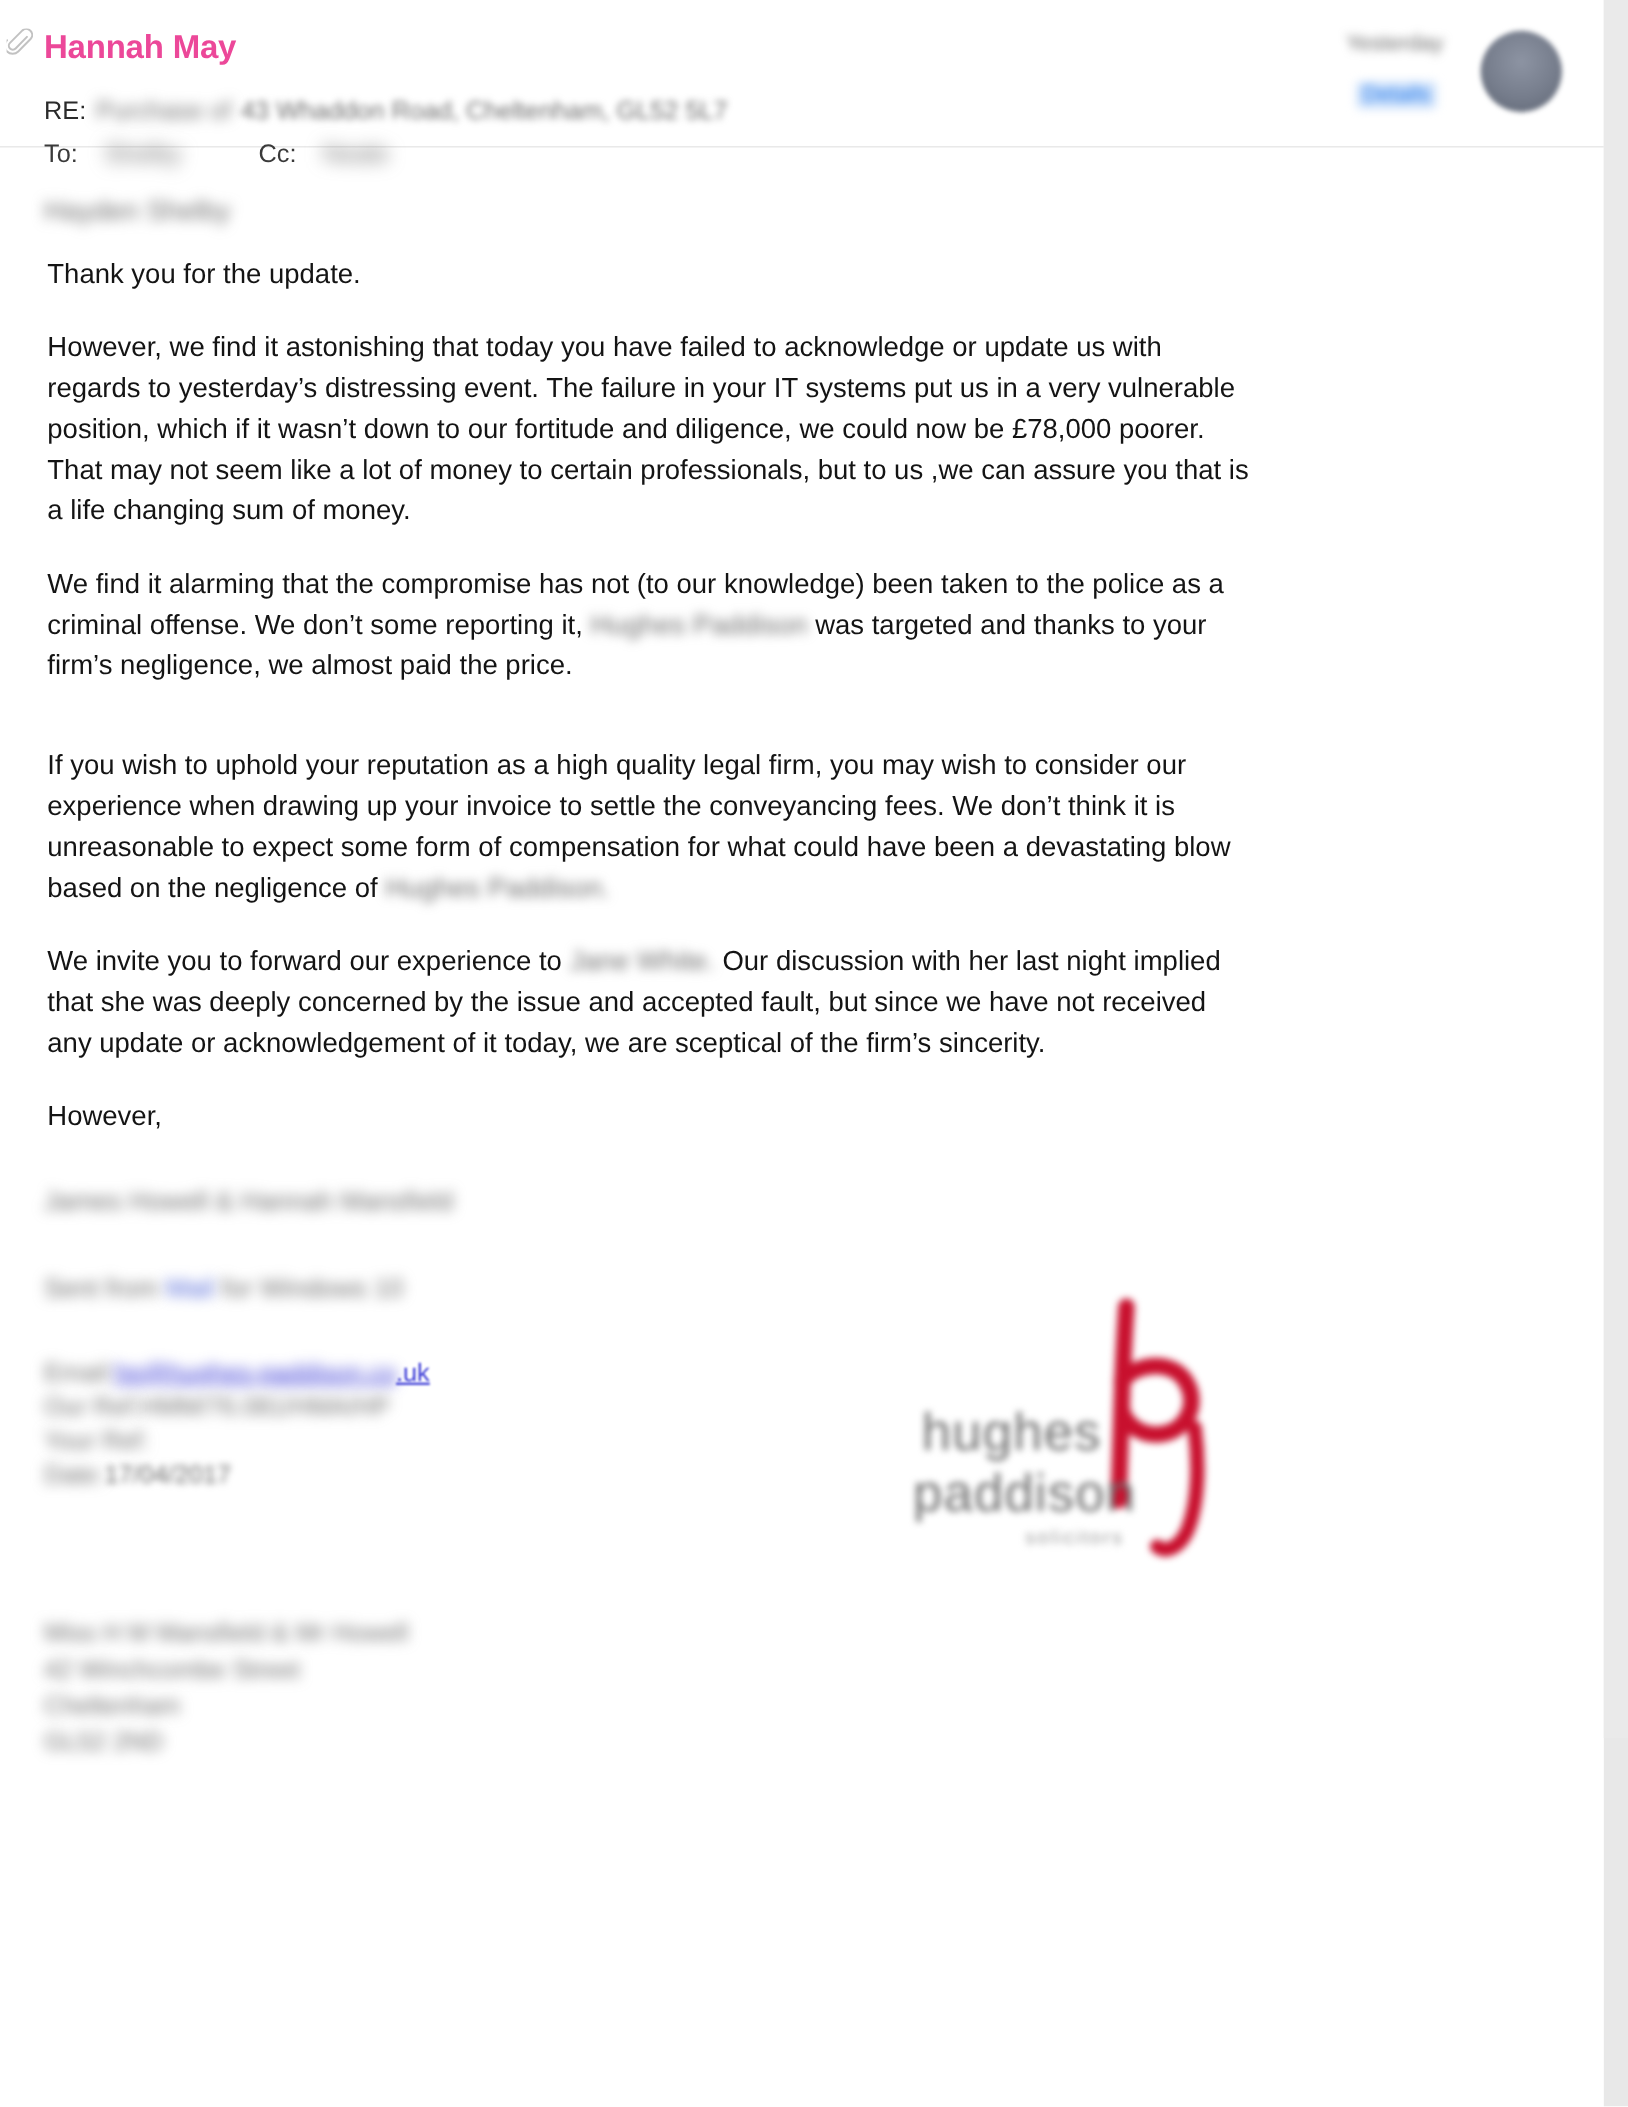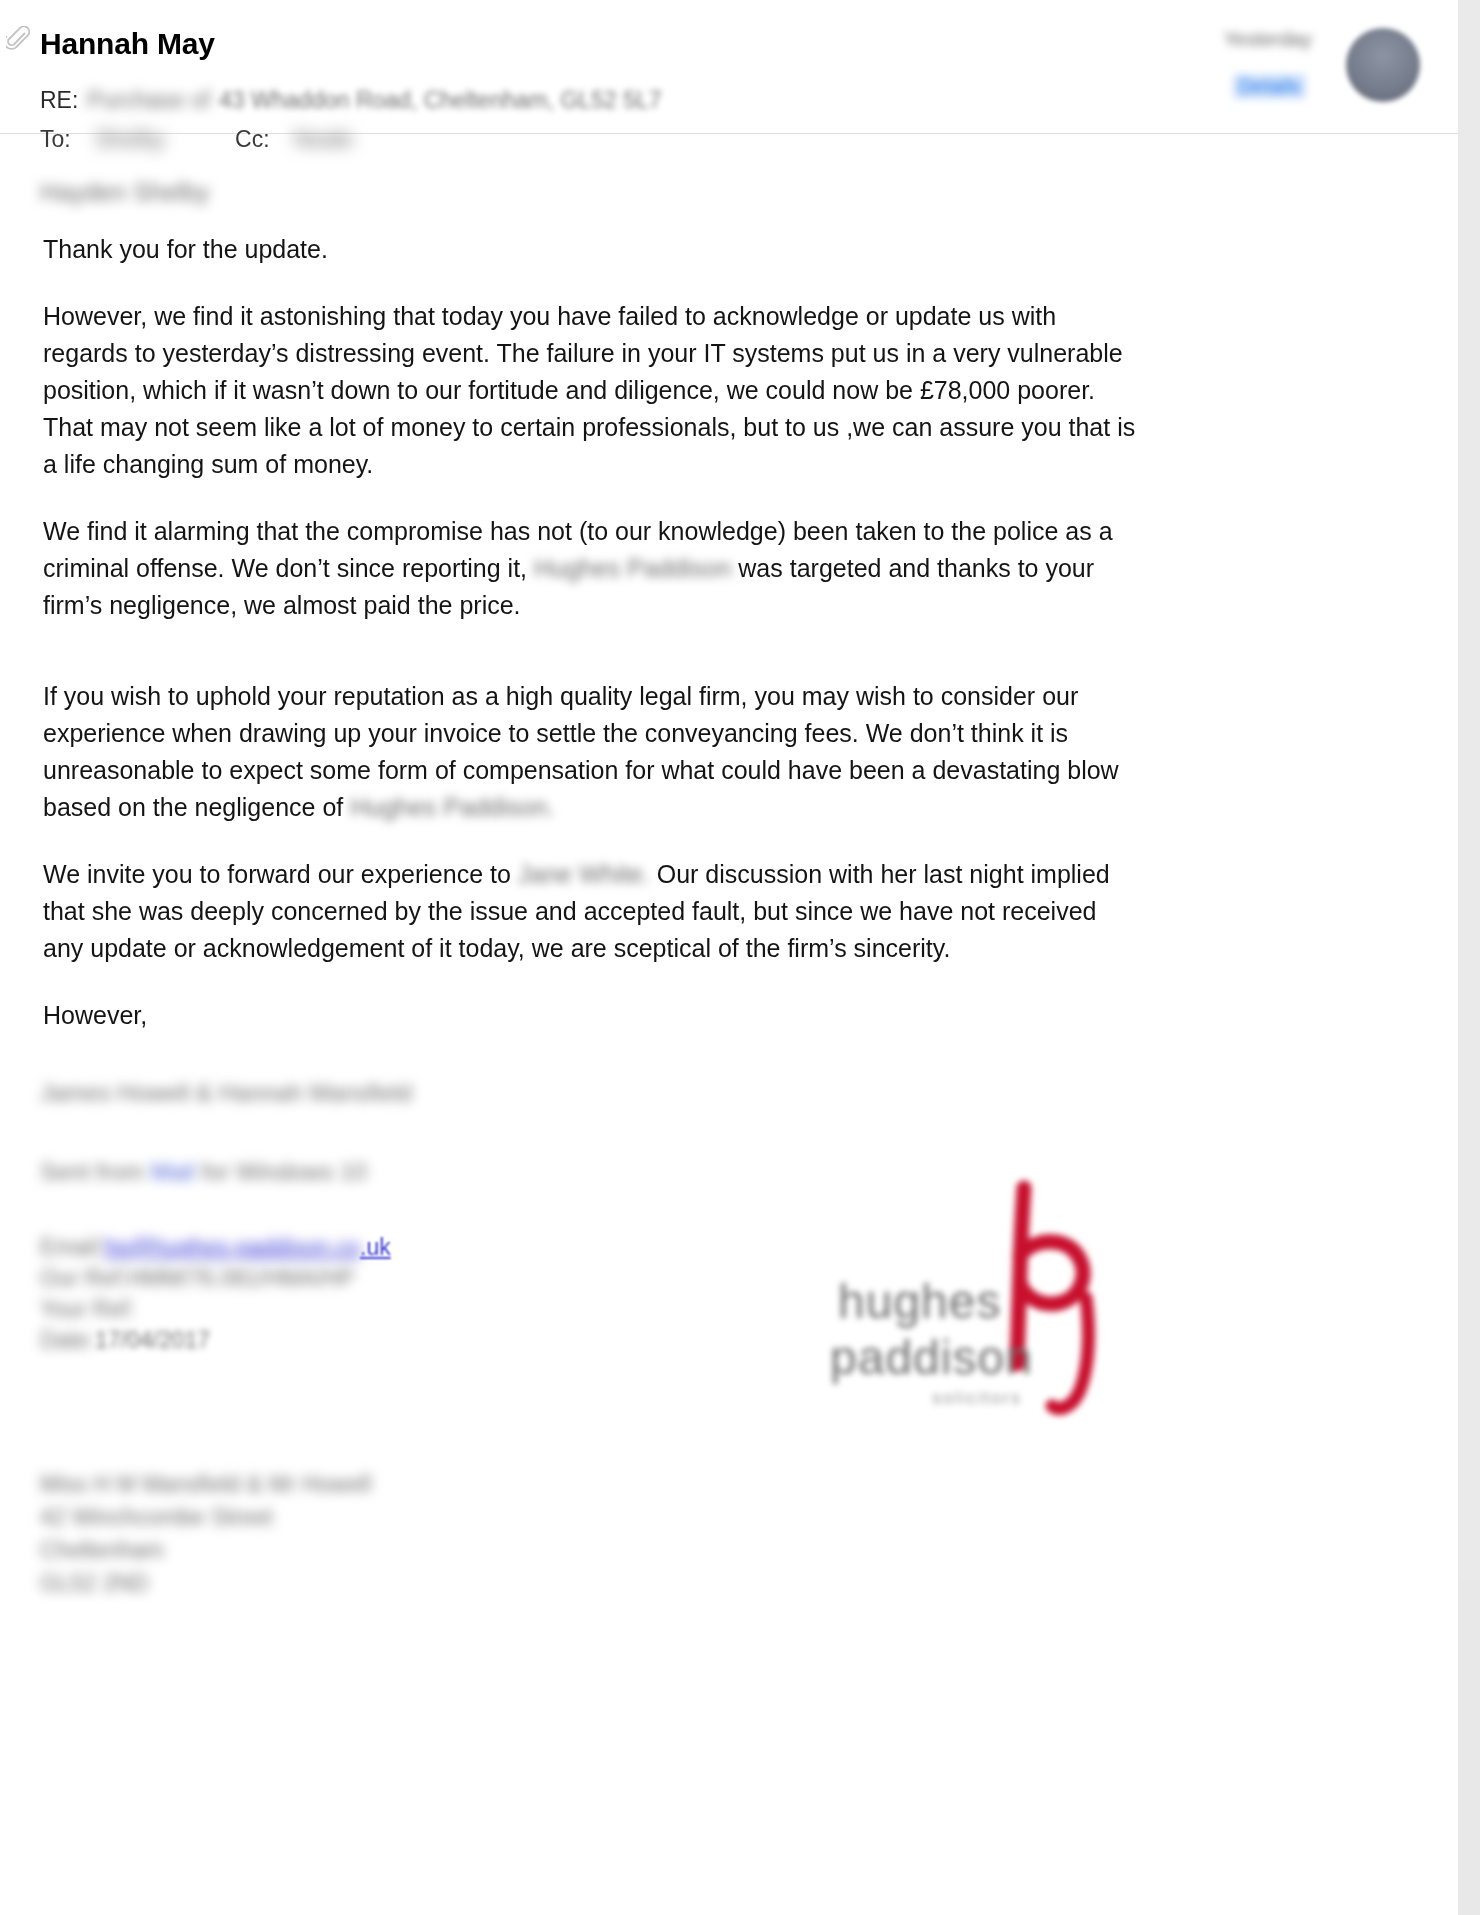--- a/index.html
+++ b/index.html
@@ -69,21 +69,21 @@
     color: #c0c0c0;
   }
   .clip-row svg { display: block; }
 
   .sender-name {
     font-size: 30px;
     font-weight: bold;
     line-height: 1.05;
     letter-spacing: -0.2px;
     margin: 14px 0 12px 0;
-    color: #000000;
+    color: #ec4899;
   }
 
   .subject-row {
     margin-top: 28px;
     font-size: 23px;
     color: #3a3a3a;
     display: flex;
     align-items: baseline;
     gap: 9px;
     line-height: 1.1;
@@ -271,21 +271,21 @@
       </div>
 
       <div class="para-gap"></div>
 
       <p class="para">Thank you for the update.</p>
       <div class="para-gap"></div>
 
       <p class="para">However, we find it astonishing that today you have failed to acknowledge or update us with regards to yesterday’s distressing event. The failure in your IT systems put us in a very vulnerable position, which if it wasn’t down to our fortitude and diligence, we could now be £78,000 poorer. That may not seem like a lot of money to certain professionals, but to us ,we can assure you that is a life changing sum of money.</p>
       <div class="para-gap"></div>
 
-      <p class="para"><span>We find it alarming that the compromise has not (to our knowledge) been taken to the police as a criminal offense. We don’t since reporting it, </span><span class="blur-inline">Hughes Paddison</span><span> was targeted and thanks to your firm’s negligence, we almost paid the price.</span></p>
+      <p class="para"><span>We find it alarming that the compromise has not (to our knowledge) been taken to the police as a criminal offense. We don’t some reporting it, </span><span class="blur-inline">Hughes Paddison</span><span> was targeted and thanks to your firm’s negligence, we almost paid the price.</span></p>
       <div class="para-gap"></div>
 
       <div class="para-gap"></div>
 
       <p class="para"><span>If you wish to uphold your reputation as a high quality legal firm, you may wish to consider our experience when drawing up your invoice to settle the conveyancing fees. We don’t think it is unreasonable to expect some form of compensation for what could have been a devastating blow based on the negligence of </span><span class="blur-inline">Hughes Paddison.</span></p>
       <div class="para-gap"></div>
 
       <p class="para"><span>We invite you to forward our experience to </span><span class="blur-inline">Jane White.</span><span> Our discussion with her last night implied that she was deeply concerned by the issue and accepted fault, but since we have not received any update or acknowledgement of it today, we are sceptical of the firm’s sincerity.</span></p>
       <div class="para-gap"></div>
 

